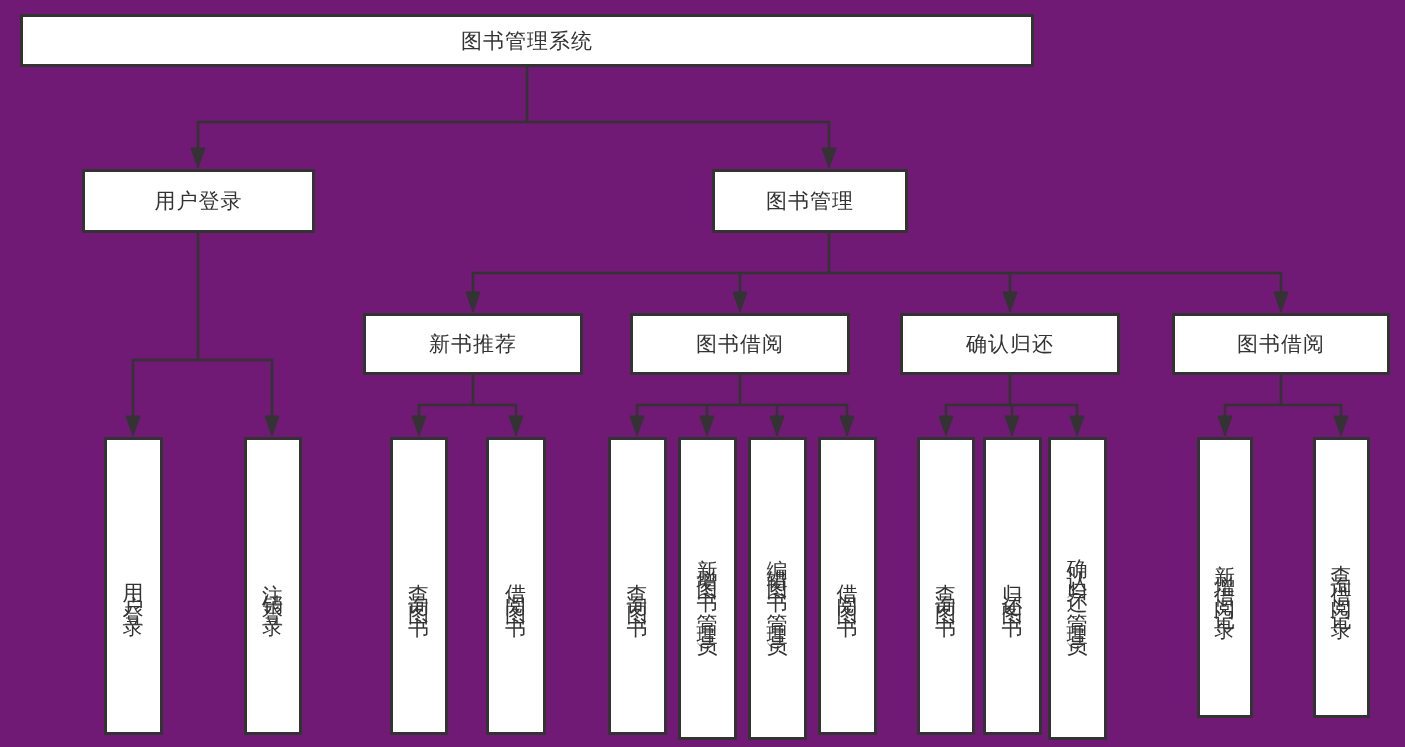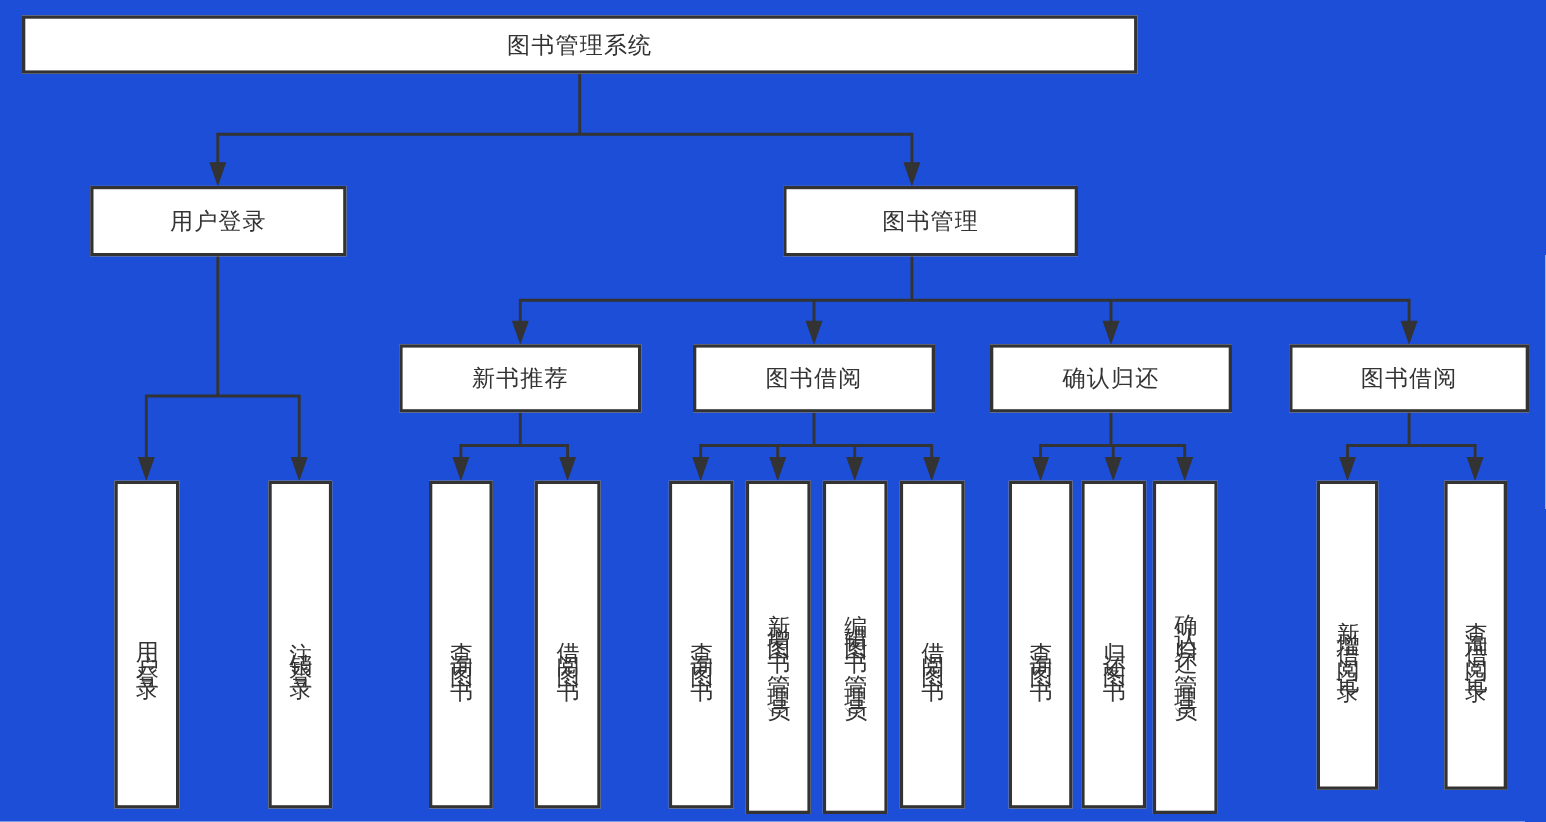--- a/index.html
+++ b/index.html
@@ -1,20 +1,20 @@
 <!DOCTYPE html>
 <html><head>
 <meta charset="utf-8">
 <style>
   html, body { margin: 0; padding: 0; background: #ffffff; }
   #stage {
     position: relative;
     width: 1405px;
     height: 747px;
-    background: #1d4ed8;
+    background: #701a75;
     font-family: "Liberation Sans", "DejaVu Sans", sans-serif;
     color: #333333;
     overflow: hidden;
   }
   #connectors {
     position: absolute;
     left: 0; top: 0;
     width: 1405px; height: 747px;
     z-index: 1;
   }
@@ -114,21 +114,21 @@
     <line x1="1224" y1="405" x2="1342" y2="405"></line>
     <line x1="1225" y1="404" x2="1225" y2="417"></line>
     <polygon points="1218,416 1232,416 1225,436"></polygon>
     <line x1="1341" y1="404" x2="1341" y2="417"></line>
     <polygon points="1334,416 1348,416 1341,436"></polygon>
   </svg>
 
   <div class="node" style="left:20px; top:14px; width:1014px; height:53px;">图书管理系统</div>
 
   <div class="node" style="left:82px; top:169px; width:233px; height:64px;">用户登录</div>
-  <div class="node" style="left:712px; top:169px; width:268px; height:64px;">图书管理</div>
+  <div class="node" style="left:712px; top:169px; width:196px; height:64px;">图书管理</div>
 
   <div class="node" style="left:630px; top:313px; width:220px; height:62px;">图书借阅</div>
   <div class="node" style="left:363px; top:313px; width:220px; height:62px;">新书推荐</div>
   <div class="node" style="left:900px; top:313px; width:220px; height:62px;">确认归还</div>
   <div class="node" style="left:1172px; top:313px; width:218px; height:62px;">图书借阅</div>
 
   <div class="node vertical" style="left:104px; top:437px; width:59px; height:298px;">用户登录</div>
   <div class="node vertical" style="left:244px; top:437px; width:58px; height:298px;">注销登录</div>
 
   <div class="node vertical" style="left:390px; top:437px; width:58px; height:298px;">查询图书</div>

